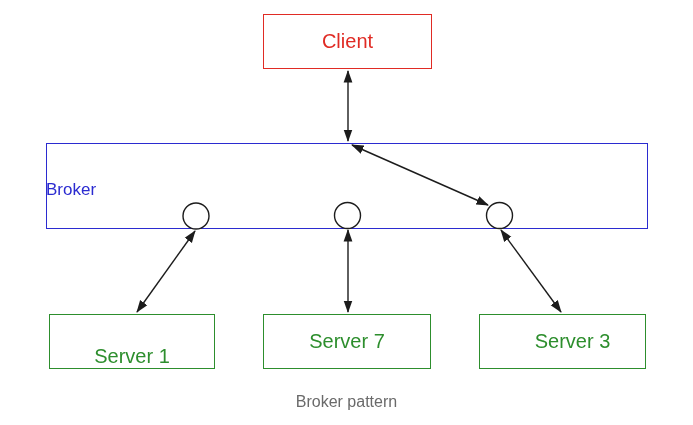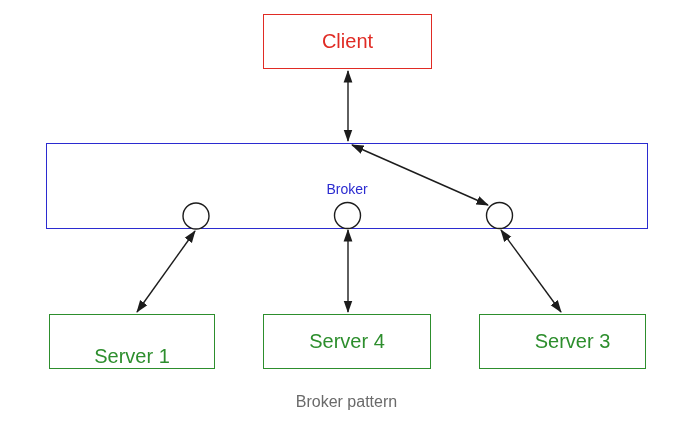--- a/index.html
+++ b/index.html
@@ -30,23 +30,23 @@
     color: var(--client);
   }
   .broker-box {
     left: 46px; top: 143px; width: 602px; height: 86px;
     border: 1.5px solid var(--broker);
     background: transparent;
   }
   .broker-label {
     position: absolute;
     left: 46px; top: 180px; width: 602px;
-    text-align: center;
+    text-align: left;
     color: var(--broker);
-    font-size: 14px;
+    font-size: 17px;
     line-height: 19px;
   }
   .server-box {
     border: 1.5px solid var(--server);
     color: var(--server);
     top: 314px; height: 55px;
   }
   .server-1 { left: 49px;  width: 166px; align-items: flex-end; }
   .server-2 { left: 263px; width: 168px; }
   .server-3 { left: 479px; width: 167px; padding-left: 20px; }
@@ -86,21 +86,21 @@
     <span>Client</span>
   </div>
 
   <div class="node broker-box"></div>
   <div class="broker-label">Broker</div>
 
   <div class="node server-box server-1">
     <span>Server 1</span>
   </div>
   <div class="node server-box server-2">
-    <span>Server 4</span>
+    <span>Server 7</span>
   </div>
   <div class="node server-box server-3">
     <span>Server 3</span>
   </div>
 
   <div class="caption">Broker pattern</div>
 
   <svg class="overlay" viewBox="0 0 693 425" xmlns="http://www.w3.org/2000/svg">
     <defs>
       <marker id="ah" markerUnits="userSpaceOnUse" markerWidth="13" markerHeight="10" refX="11.5" refY="5" orient="auto-start-reverse">

